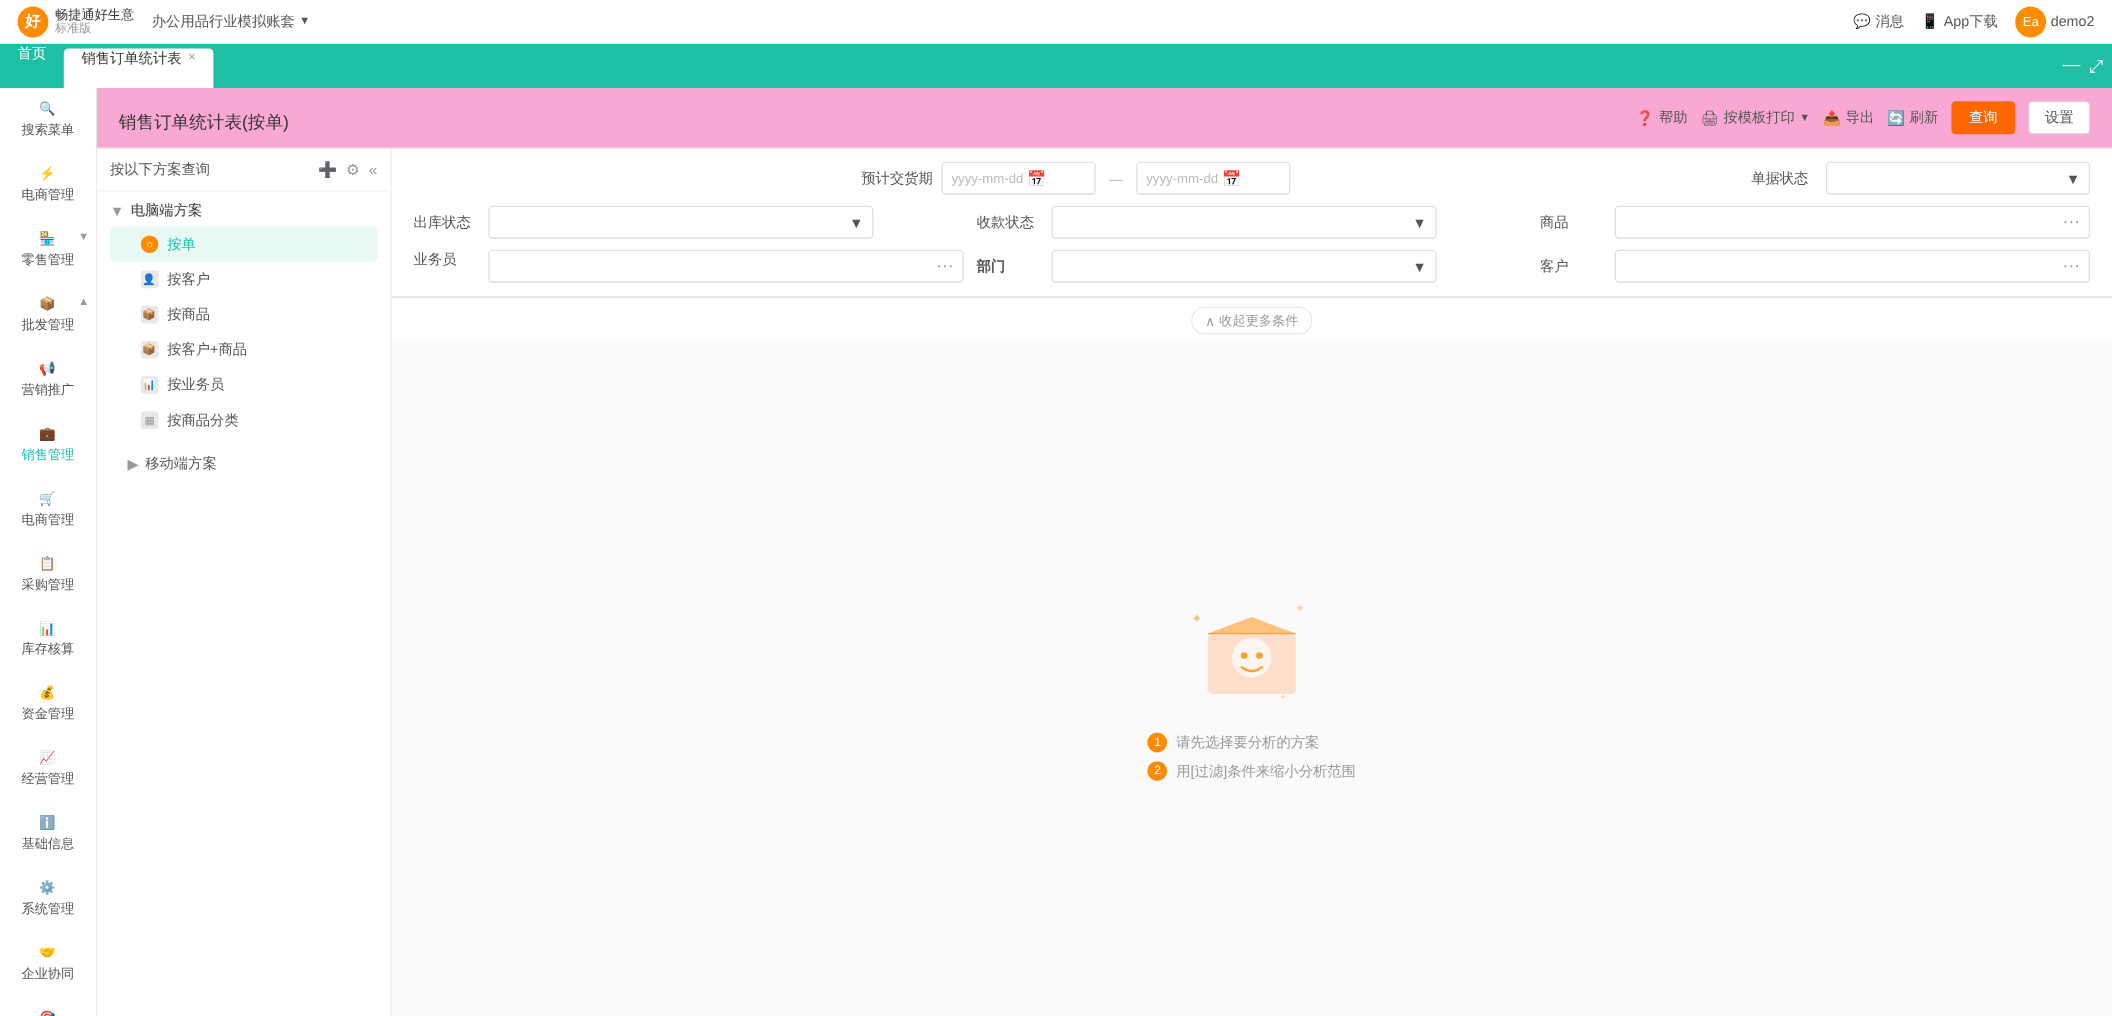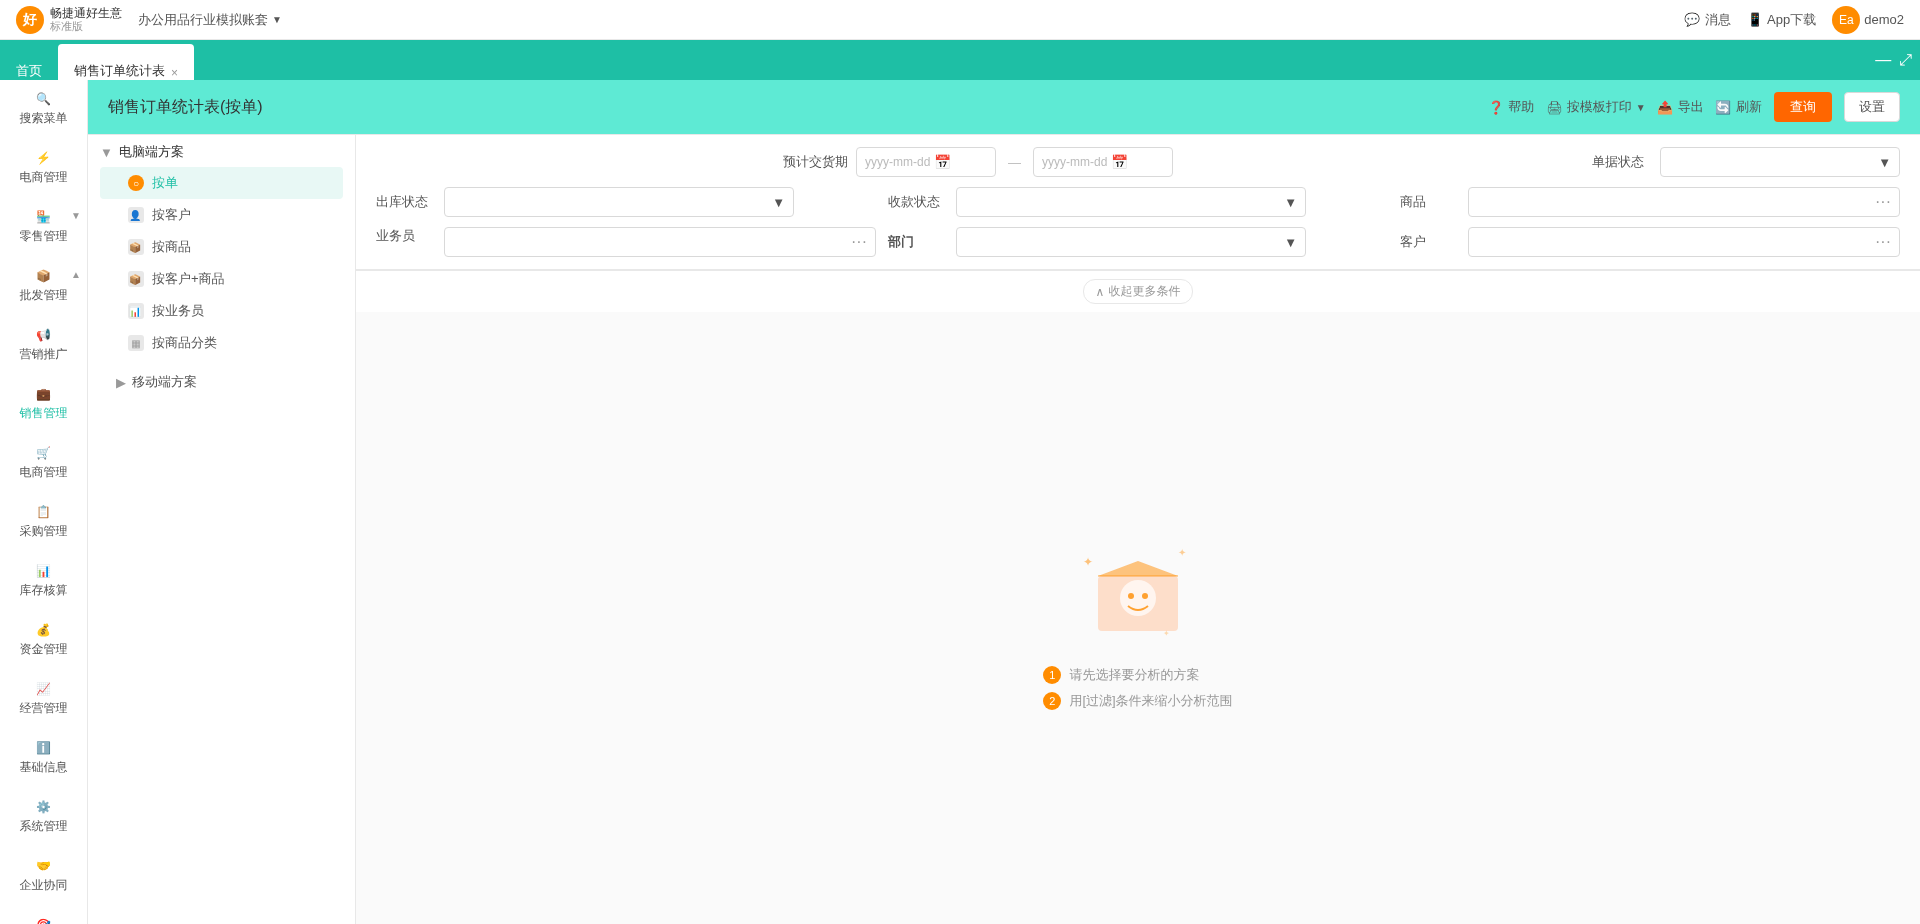--- a/index.html
+++ b/index.html
@@ -11,40 +11,40 @@
     .logo-area { display: flex; align-items: center; gap: 6px; }
     .logo-icon { width: 28px; height: 28px; background: #ff8c00; border-radius: 50%; display: flex; align-items: center; justify-content: center; color: white; font-size: 14px; font-weight: bold; }
     .logo-text { font-size: 12px; color: #333; line-height: 1.2; }
     .app-selector { display: flex; align-items: center; gap: 4px; font-size: 13px; color: #555; cursor: pointer; padding: 0 8px; }
     .top-bar-right { display: flex; align-items: center; gap: 16px; font-size: 13px; color: #555; }
     .top-bar-right-item { display: flex; align-items: center; gap: 4px; cursor: pointer; }
     .avatar { width: 28px; height: 28px; background: #ff8c00; border-radius: 50%; display: flex; align-items: center; justify-content: center; color: white; font-size: 12px; }
 
     
     .tab-bar { height: 40px; background: #1ebfa5; display: flex; align-items: center; padding: 0; flex-shrink: 0; }
-    .tab-item { height: 40px; padding: 0 16px; display: flex; align-items: flex-end; gap: 6px; cursor: pointer; font-size: 13px; color: rgba(255,255,255,0.8); }
+    .tab-item { height: 40px; padding: 0 16px; display: flex; align-items: flex-start; gap: 6px; cursor: pointer; font-size: 13px; color: rgba(255,255,255,0.8); }
     .tab-item.home { color: white; }
     .tab-item.active { background: white; color: #333; border-radius: 4px 4px 0 0; margin-top: 4px; height: 36px; }
     .tab-close { font-size: 12px; color: #999; cursor: pointer; }
     .tab-bar-actions { margin-left: auto; display: flex; align-items: center; gap: 8px; padding-right: 8px; }
     .tab-bar-icon { color: white; cursor: pointer; font-size: 16px; }
 
     
     .main-layout { display: flex; flex: 1; overflow: hidden; }
 
     
     .sidebar { width: 88px; background: white; border-right: 1px solid #e8e8e8; display: flex; flex-direction: column; overflow-y: auto; flex-shrink: 0; }
     .sidebar-item { padding: 12px 4px; text-align: center; cursor: pointer; font-size: 12px; color: #555; display: flex; flex-direction: column; align-items: center; gap: 4px; }
     .sidebar-item.active { color: #1ebfa5; }
 
     
     .content-area { flex: 1; display: flex; flex-direction: column; overflow: hidden; }
 
     
-    .content-header { background: #5eead4; padding: 12px 20px; border-bottom: 1px solid #e8e8e8; display: flex; align-items: center; justify-content: space-between; flex-shrink: 0; }
+    .content-header { background: #f9a8d4; padding: 12px 20px; border-bottom: 1px solid #e8e8e8; display: flex; align-items: flex-end; justify-content: space-between; flex-shrink: 0; }
     .page-title { font-size: 16px; font-weight: 500; color: #333; }
     .header-actions { display: flex; align-items: center; gap: 12px; }
     .header-action-btn { display: flex; align-items: center; gap: 4px; font-size: 13px; color: #555; cursor: pointer; }
     .btn-primary { background: #ff6600; color: white; border: none; padding: 6px 16px; border-radius: 4px; cursor: pointer; font-size: 13px; }
     .btn-secondary { background: white; color: #555; border: 1px solid #d9d9d9; padding: 5px 14px; border-radius: 4px; cursor: pointer; font-size: 13px; }
 
     
     .panel-layout { display: flex; flex: 1; overflow: hidden; }
 
     
@@ -227,20 +227,28 @@
           <span>刷新</span>
         </div>
         <button class="btn-primary">查询</button>
         <button class="btn-secondary">设置</button>
       </div>
     </div>
 
     <div class="panel-layout">
 
       <div class="scheme-panel">
+        <div class="scheme-header">
+          <span class="scheme-header-title">按以下方案查询</span>
+          <div class="scheme-header-icons">
+            <span class="scheme-icon-btn">➕</span>
+            <span class="scheme-icon-btn">⚙</span>
+            <span class="scheme-icon-btn">«</span>
+          </div>
+        </div>
 
         <div class="scheme-category">
           <div class="scheme-category-title">
             <span style="color:#999;">▼</span>
             <span>电脑端方案</span>
           </div>
 
           <div class="scheme-item active">
             <div class="scheme-item-icon orange">○</div>
             <span>按单</span>

